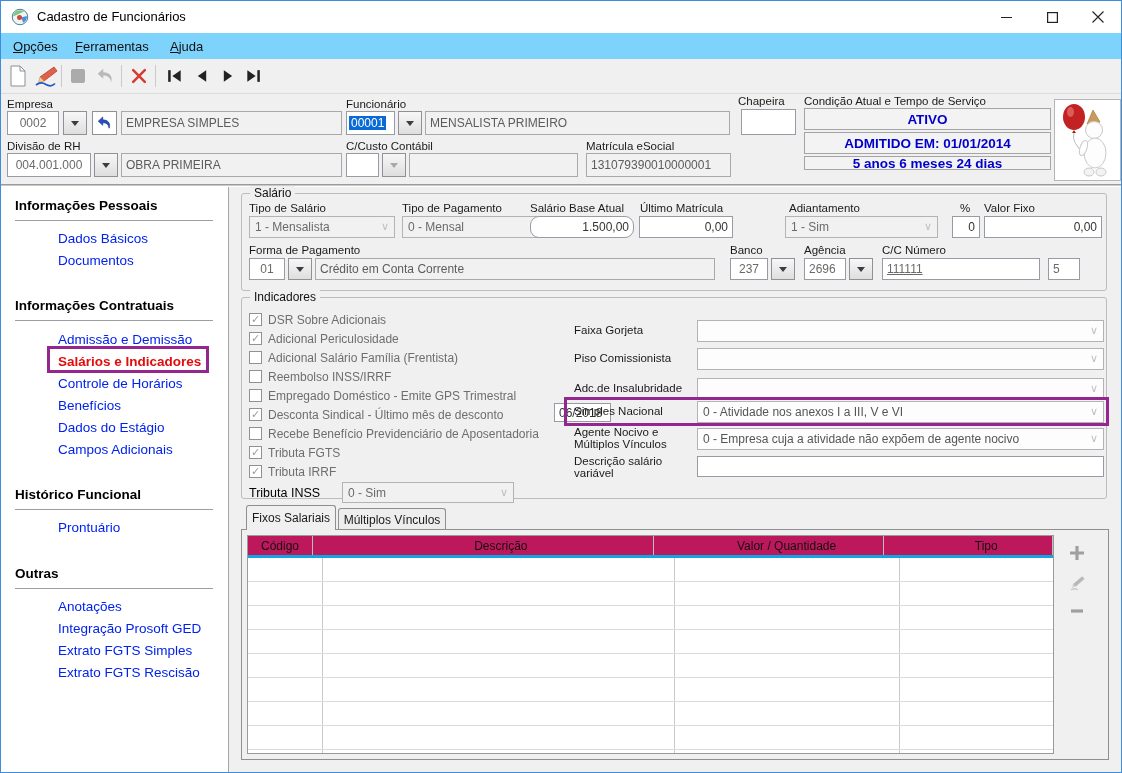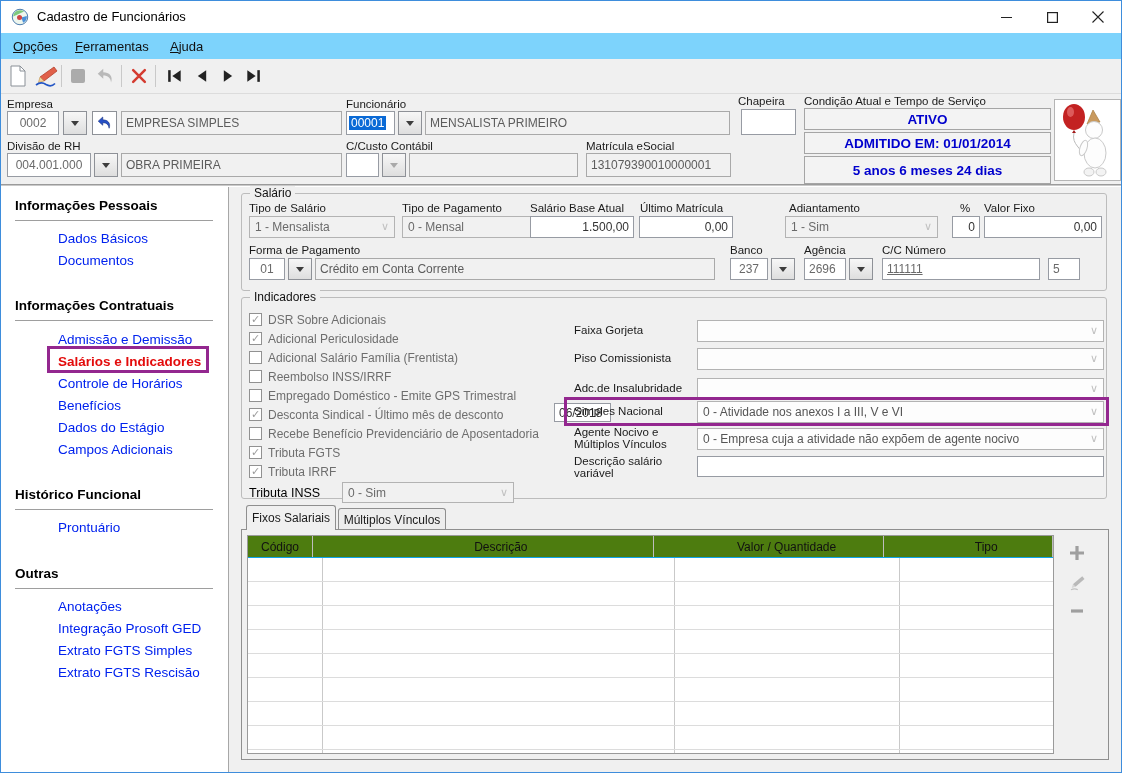--- a/index.html
+++ b/index.html
@@ -74,21 +74,21 @@
   .cbrow .cbl { font-size:12px; color:#6e6e6e; white-space:nowrap; }
   .cbrow.checked .cb::after { content:"\2713"; }
 
   
   .tab { position:absolute; border:1px solid #8f8f8f; border-bottom:none; background:#f0f0f0;
          display:flex; align-items:center; justify-content:center; font-size:12px; border-radius:3px 3px 0 0; }
   .tabpage { position:absolute; border:1px solid #8f8f8f; background:#f0f0f0; }
 
   .table { position:absolute; border:1px solid #9a9a9a; background:#fff; overflow:hidden; }
   .tr { display:flex; height:24px; }
-  .tr.head { height:22px; background:#4d7c0f; border-bottom:1px solid #0ea5e9;gap:36px; }
+  .tr.head { height:22px; background:#be185d; border-bottom:3px solid #0ea5e9;gap:36px; }
   .td { border-right:1px solid #c9c9c9; height:100%; }
   .tr.head .td { display:flex; align-items:center; justify-content:center; font-size:12px; color:#111; border-right:1px solid #bdbdbd; }
   .tr.body { border-bottom:1px solid #dcdcdc; }
   .c0 { width:75px; } .c1 { width:352px; } .c2 { width:225px; } .c3 { width:153px; border-right:none; }
 
   .rowact { position:absolute; width:26px; height:26px; display:flex; align-items:center; justify-content:center;
             color:#9f9f9f; font-weight:bold; }
 
   .bday { position:absolute; border:1px solid #b5b5b5; background:#fff; }
 </style>
@@ -208,21 +208,21 @@
   </div>
   <div class="ddbtn" style="left:397px; top:110px; width:24px; height:24px;">
       <span class="tri"></span>
     </div>
   <div class="field ro" style="left:424px; top:110px; width:305px; height:24px;">MENSALISTA PRIMEIRO</div>
 
   <div class="field" style="left:740px; top:108px; width:55px; height:26px;"></div>
 
   <div class="statusbox" style="left:803px; top:107px; width:247px; height:22px;">ATIVO</div>
   <div class="statusbox" style="left:803px; top:131px; width:247px; height:22px;">ADMITIDO EM: 01/01/2014</div>
-  <div class="statusbox" style="left:803px; top:155px; width:247px; height:28px;">5 anos 6 meses 24 dias</div>
+  <div class="statusbox" style="left:803px; top:155px; width:247px; height:14px;">5 anos 6 meses 24 dias</div>
 
   <div class="bday" style="left:1053px; top:98px; width:67px; height:82px;">
     <svg width="65" height="80" viewBox="0 0 65 80">
       <ellipse cx="19" cy="17" rx="11" ry="13" fill="#c32222"></ellipse>
       <ellipse cx="15.5" cy="12" rx="3.5" ry="5" fill="#e26a6a" opacity="0.8"></ellipse>
       <path d="M19 30 l-2 3 h4 z" fill="#a31b1b"></path>
       <path d="M19 33 C 16 45 28 48 27 56" stroke="#bbb" fill="none"></path>
       <path d="M38 10 l-6 14 l13 -2 z" fill="#c99a5e" stroke="#a87c3f" stroke-width="0.7"></path>
       <circle cx="39" cy="30" r="8.5" fill="#fdfdfd" stroke="#c9c9c9"></circle>
       <ellipse cx="40" cy="53" rx="11" ry="15" fill="#fdfdfd" stroke="#c9c9c9"></ellipse>
@@ -294,21 +294,21 @@
       <span class="lbl" style="left:742px; top:8px;">Valor Fixo</span>
 
       <div class="combo gray" style="left:7px; top:22px; width:146px; height:22px;">
         <span>1 - Mensalista</span>
           <span class="chev">∨</span>
       </div>
       <div class="combo gray" style="left:160px; top:22px; width:146px; height:22px;">
         <span>0 - Mensal</span>
           <span class="chev">∨</span>
       </div>
-      <div class="field right" style="left:288px; top:22px; width:104px; height:22px;">1.500,00</div>
+      <div class="field right" style="left:288px; top:22px; width:104px; height:22px;border-radius:9px;">1.500,00</div>
       <div class="field right" style="left:397px; top:22px; width:94px; height:22px;">0,00</div>
       <div class="combo gray" style="left:543px; top:22px; width:153px; height:22px;">
         <span>1 - Sim</span>
           <span class="chev">∨</span>
       </div>
       <div class="field right" style="left:710px; top:22px; width:28px; height:22px;">0</div>
       <div class="field right" style="left:742px; top:22px; width:118px; height:22px;">0,00</div>
 
       <span class="lbl" style="left:7px;   top:50px;">Forma de Pagamento</span>
       <span class="lbl" style="left:488px; top:50px;">Banco</span>

